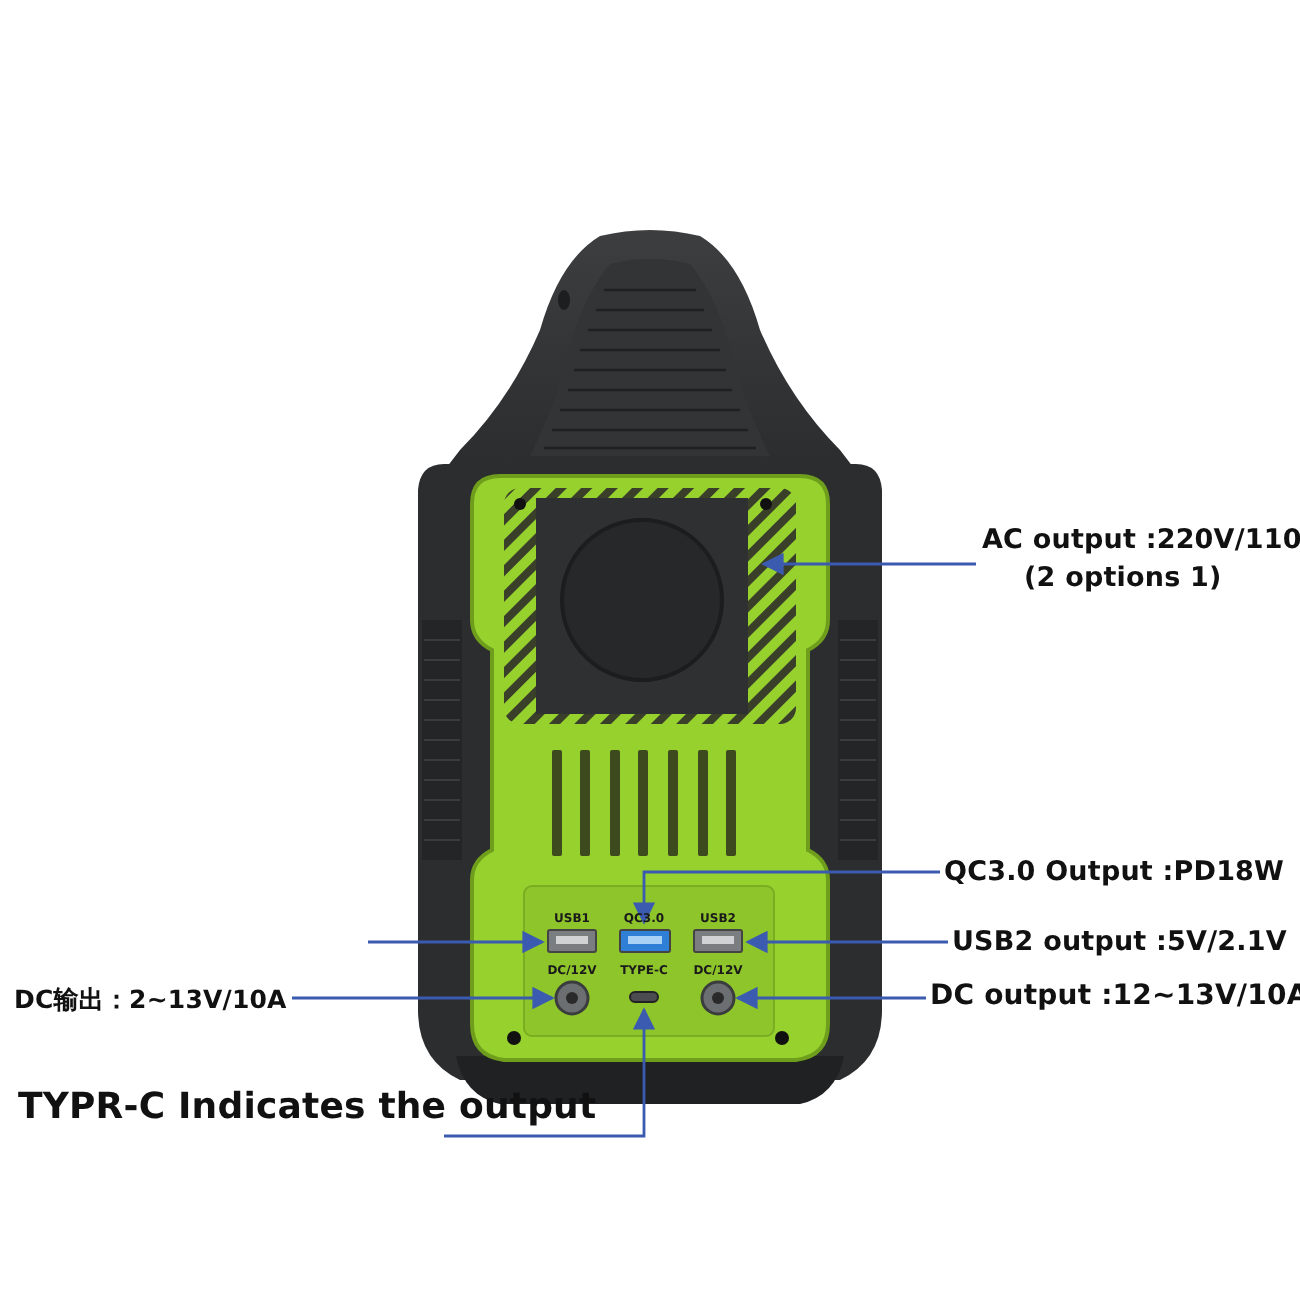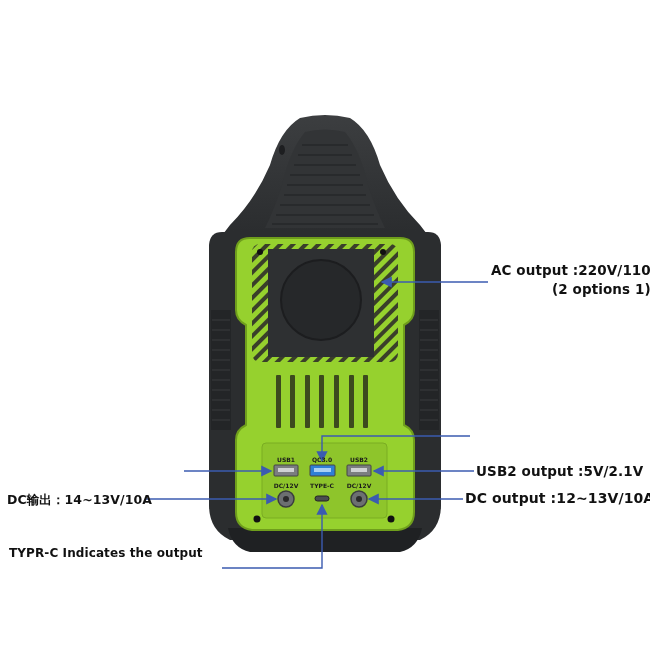--- a/index.html
+++ b/index.html
@@ -141,23 +141,24 @@
   </svg>
 
   <div class="port-lbl" style="left:274px;top:456px;width:24px;">USB1</div>
   <div class="port-lbl" style="left:308px;top:456px;width:28px;">QC3.0</div>
   <div class="port-lbl" style="left:347px;top:456px;width:24px;">USB2</div>
   <div class="port-lbl" style="left:270px;top:482px;width:32px;">DC/12V</div>
   <div class="port-lbl" style="left:306px;top:482px;width:32px;">TYPE-C</div>
   <div class="port-lbl" style="left:343px;top:482px;width:32px;">DC/12V</div>
 
   <div class="lbl" style="left:491px;top:262px;">AC output :220V/110V</div>
-  <div class="lbl" style="left:552px;top:281px;">(2 options 1)</div>
+  <div class="lbl" style="left:512px;top:281px;">(2 options 1)</div>
 
+  <div class="lbl" style="left:472px;top:428px;">QC3.0 Output :PD18W</div>
 
   <div class="lbl" style="left:476px;top:463px;">USB2 output :5V/2.1V</div>
 
-  <div class="lbl" style="left:7px;top:491px;font-size:12.5px;">DC输出：14~13V/10A</div>
+  <div class="lbl" style="left:7px;top:491px;font-size:12.5px;">DC输出：2~13V/10A</div>
   <div class="lbl" style="left:465px;top:490px;font-size:14px;">DC output :12~13V/10A</div>
 
-  <div class="lbl" style="left:9px;top:545px;font-size:12px;">TYPR-C Indicates the output</div>
+  <div class="lbl" style="left:9px;top:545px;font-size:18px;">TYPR-C Indicates the output</div>
 
 </div>
 
 </body></html>

